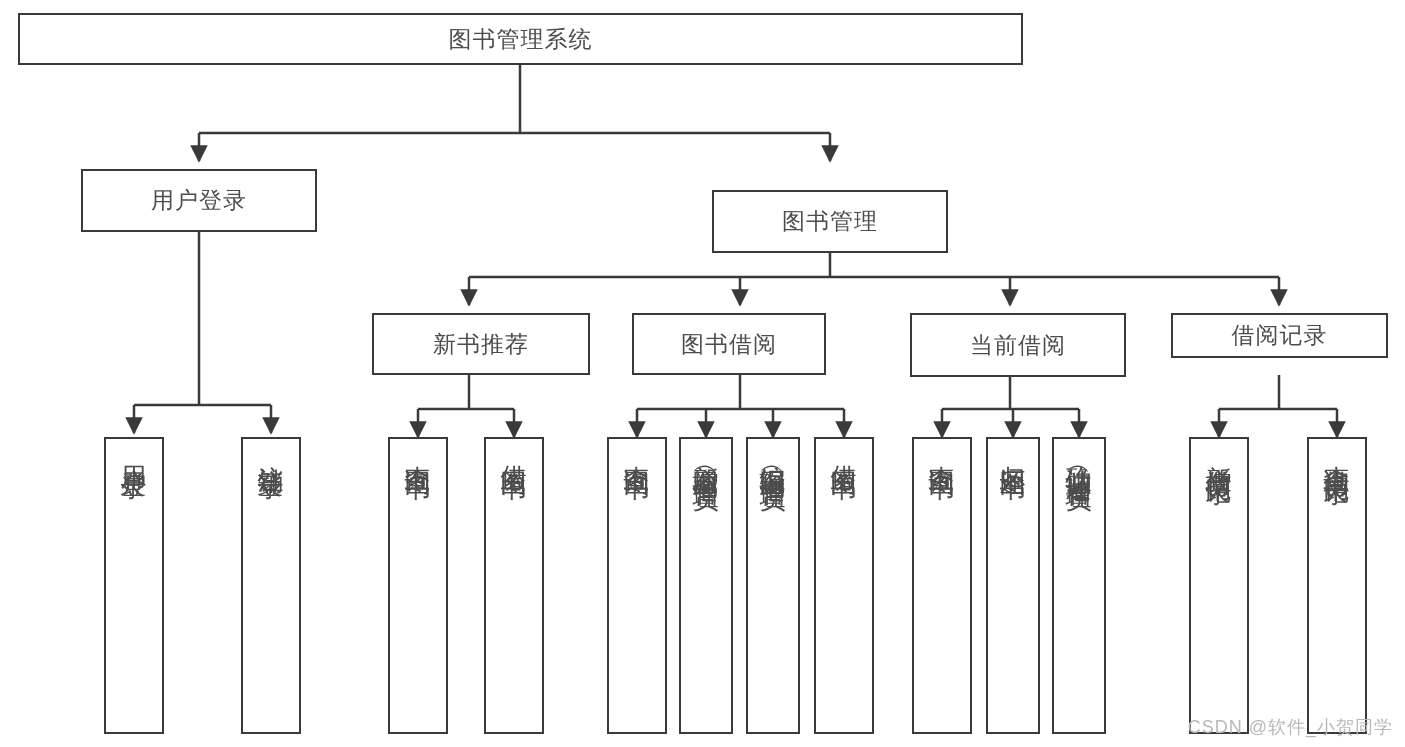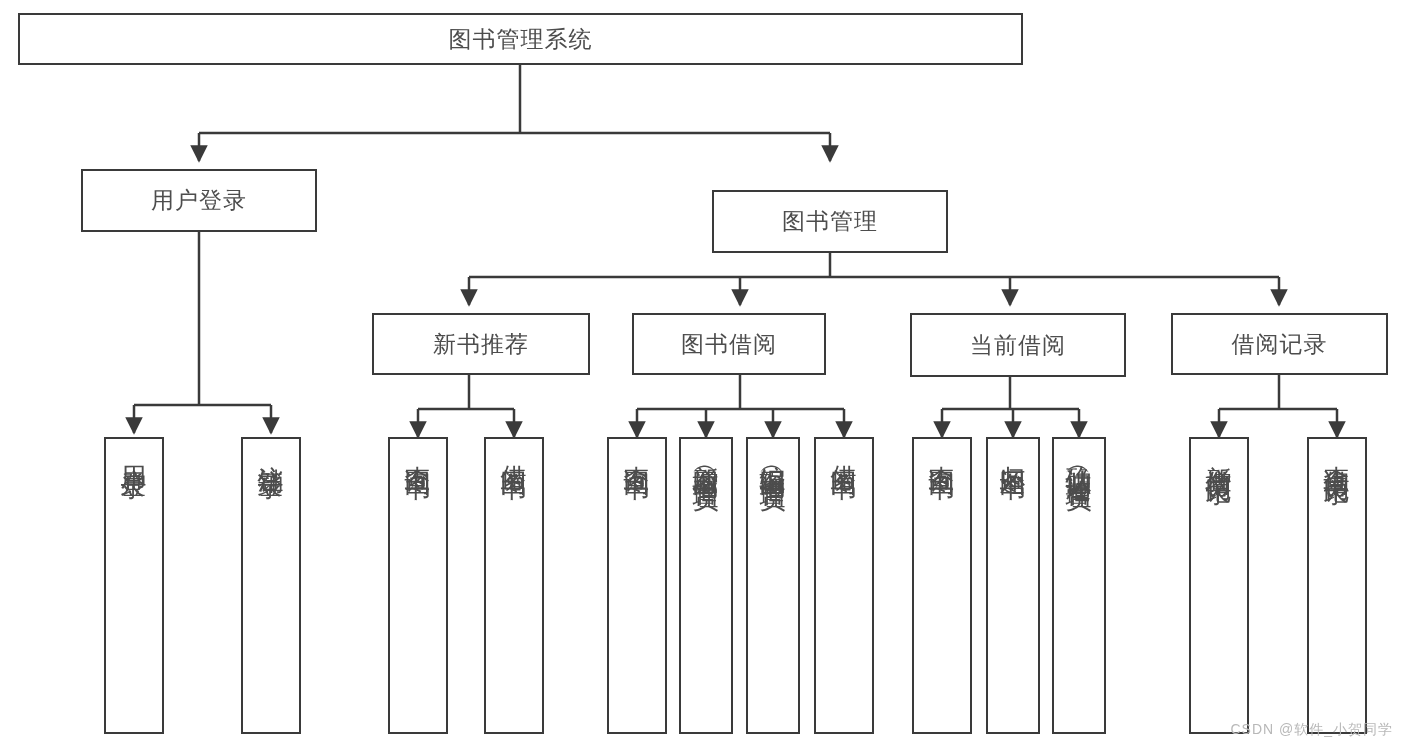--- a/index.html
+++ b/index.html
@@ -54,21 +54,21 @@
     white-space: nowrap;
   }
   .node .hlabel {
     color: #4d4d4d;
     white-space: nowrap;
   }
   #watermark {
     position: absolute;
     right: 12px;
     bottom: 8px;
-    font-size: 14px;
+    font-size: 18px;
     color: #b8b8b8;
     letter-spacing: 1px;
     white-space: nowrap;
   }
 </style>
 </head>
 <body>
 
 <div id="canvas">
 
@@ -127,21 +127,21 @@
       </div>
       <div class="node horizontal" style="left: 372px; top: 313px; width: 218px; height: 62px;">
         <span class="hlabel">新书推荐</span>
       </div>
       <div class="node horizontal" style="left: 632px; top: 313px; width: 194px; height: 62px;">
         <span class="hlabel">图书借阅</span>
       </div>
       <div class="node horizontal" style="left: 902px; top: 313px; width: 216px; height: 64px; margin-left: 8px;">
         <span class="hlabel">当前借阅</span>
       </div>
-      <div class="node horizontal" style="left: 1171px; top: 313px; width: 217px; height: 62px;">
+      <div class="node horizontal" style="left: 1171px; top: 313px; width: 217px; height: 45px;">
         <span class="hlabel">借阅记录</span>
       </div>
       <div class="node vertical" style="left: 104px; top: 437px; width: 60px; height: 297px;">
         <span class="vlabel">用户登录</span>
       </div>
       <div class="node vertical" style="left: 241px; top: 437px; width: 60px; height: 297px;">
         <span class="vlabel">注销登录</span>
       </div>
       <div class="node vertical" style="left: 388px; top: 437px; width: 60px; height: 297px;">
         <span class="vlabel">查询图书</span>

